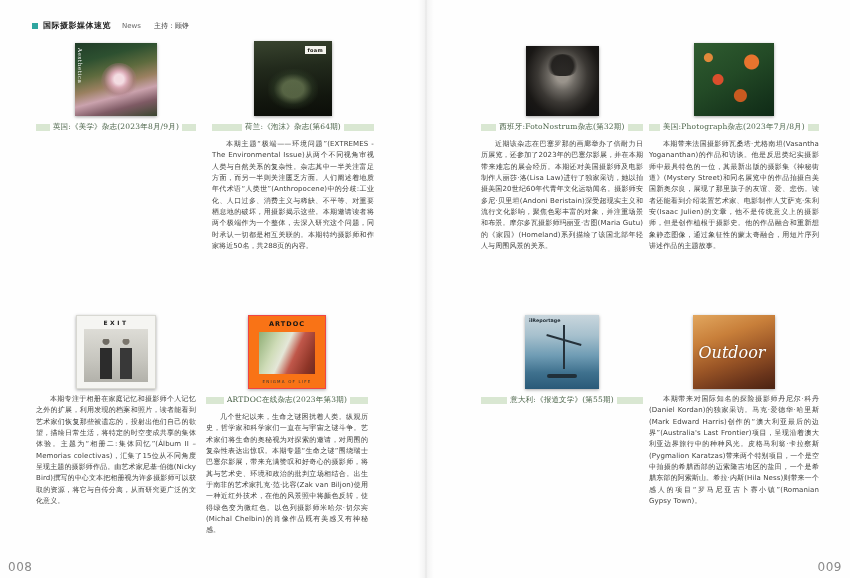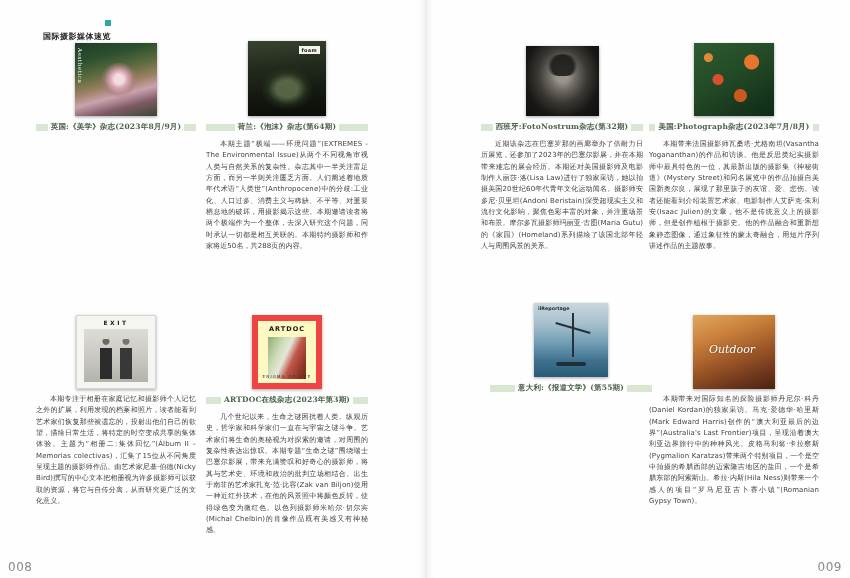--- a/index.html
+++ b/index.html
@@ -7,40 +7,40 @@
     width:850px;height:578px;overflow:hidden;background:#ffffff;
     font-family:"DejaVu Sans","Liberation Sans",sans-serif;
     -webkit-font-smoothing:antialiased;
   }
   .spread{position:relative;width:850px;height:578px;background:#fefefe;}
   .gutter{
     position:absolute;left:418px;top:0;width:16px;height:578px;
     background:linear-gradient(90deg,rgba(0,0,0,0) 0%,rgba(0,0,0,.04) 40%,rgba(0,0,0,.09) 50%,rgba(0,0,0,.04) 60%,rgba(0,0,0,0) 100%);
   }
   
-  .header{position:absolute;left:43px;top:20px;display:flex;align-items:flex-end;gap:5px;flex-direction:column;}
+  .header{position:absolute;left:32px;top:20px;display:flex;align-items:center;gap:5px;}
   .marker{width:6px;height:6px;background:#2fa6a0;display:inline-block;}
   .h-zh{font-size:8px;font-weight:bold;color:#222;letter-spacing:.5px;}
   .h-en{font-size:7px;color:#666;margin-left:6px;}
   .h-host{font-size:7px;color:#444;margin-left:8px;}
   
   .pagenum{position:absolute;top:560px;font-size:12px;color:#8a8a8a;letter-spacing:.5px;}
   .pagenum.left{left:8px;}
   .pagenum.right{right:8px;}
   
   .entry{position:absolute;}
   .coverwrap{height:76px;display:flex;align-items:flex-end;justify-content:center;}
   .cover{position:relative;overflow:hidden;box-shadow:0 1px 3px rgba(0,0,0,.35);}
   .etitle{
     margin:4px 0 0 0;display:flex;align-items:center;gap:3px;height:14px;
     font-family:"DejaVu Serif","Liberation Serif",serif;
   }
   .etitle .bar{flex:1 1 auto;height:7px;background:#d9e7d2;min-width:6px;}
   .etitle-text{
-    flex:0 0 auto;font-size:7.5px;font-weight:bold;color:#4a6348;
+    flex:0 0 auto;font-size:7.5px;font-weight:normal;color:#4a6348;
     white-space:nowrap;letter-spacing:.2px;
   }
   .ebody{
     margin:5px 0 0 0;font-size:7px;line-height:1.62;color:#3f3f3d;
     text-align:justify;text-indent:2em;letter-spacing:.1px;
   }
   
   .c1{width:82px;height:73px;background:linear-gradient(165deg,#203c28 0%,#2d5030 22%,#5e6b3e 40%,#9a8060 55%,#caa2ad 68%,#7e5a64 82%,#3a472f 100%);}
   .c1-mast{position:absolute;left:2px;top:5px;writing-mode:vertical-rl;font-family:"DejaVu Serif",serif;font-size:5.5px;color:#fff;letter-spacing:.6px;}
   .c1-flower{position:absolute;left:26px;top:20px;width:36px;height:36px;border-radius:50%;
@@ -62,34 +62,34 @@
     radial-gradient(circle at 18% 20%,#e0893a 0 4px,rgba(224,137,58,0) 5px),
     linear-gradient(150deg,#2f5c30 0%,#234a26 45%,#16351c 80%,#0f2a16 100%);}
   
   .c5{width:80px;height:74px;background:#f5f5f2;border:1px solid #d8d8d2;box-sizing:border-box;}
   .c5-mast{position:absolute;top:3px;left:0;right:0;text-align:center;font-size:6px;font-weight:bold;letter-spacing:2.5px;color:#1c1c1c;}
   .c5-photo{position:absolute;left:7px;right:7px;top:13px;bottom:6px;background:linear-gradient(#dddcd6 0%,#c6c5be 60%,#b2b1aa 100%);}
   .c5-fig{position:absolute;bottom:3px;width:12px;height:40px;border-radius:3px 3px 0 0;}
   .c5-f1{left:16px;background:radial-gradient(circle at 50% 6%,#6e6a62 0 3px,rgba(0,0,0,0) 4px),linear-gradient(rgba(0,0,0,0) 0 9px,#2c2c2c 9px);}
   .c5-f2{right:16px;background:radial-gradient(circle at 50% 6%,#7a756c 0 3px,rgba(0,0,0,0) 4px),linear-gradient(rgba(0,0,0,0) 0 9px,#383838 9px);}
   
-  .c6{width:70px;height:74px;background:#fef9c3;border:6px solid #ef4444;box-sizing:border-box;}
+  .c6{width:78px;height:74px;background:#f97316;border:1px solid #ef4444;box-sizing:border-box;}
   .c6-mast{position:absolute;top:4px;left:0;right:0;text-align:center;font-size:6.5px;font-weight:bold;letter-spacing:1px;color:#161616;}
   .c6-photo{position:absolute;left:10px;right:10px;top:16px;height:42px;
     background:linear-gradient(115deg,#8fae75 0%,#cfdcb8 30%,#e4e7d8 45%,#c0574a 62%,#8e3527 85%,#6e2a20 100%);}
   .c6-caption{position:absolute;bottom:4px;left:0;right:0;text-align:center;font-size:4px;letter-spacing:1.2px;color:#333;}
   
   .c7{width:74px;height:74px;background:linear-gradient(#c9d6dd 0%,#a6c0cd 28%,#6f9cb4 55%,#3f718e 78%,#2a5a78 100%);}
   .c7-mast{position:absolute;top:3px;left:4px;font-size:4.8px;font-weight:bold;color:#1d2a33;}
   .c7-pole{position:absolute;left:52%;top:10px;width:2px;height:44px;background:#25313a;}
   .c7-spar{position:absolute;left:28%;top:24px;width:36px;height:1.5px;background:#25313a;transform:rotate(16deg);}
   .c7-hull{position:absolute;left:30%;bottom:11px;width:30px;height:4px;background:#20303a;border-radius:2px;}
   
   .c8{width:82px;height:74px;background:linear-gradient(160deg,#e2a75f 0%,#c87f3a 30%,#9a5526 58%,#6b351b 82%,#4a2312 100%);}
-  .c8-script{position:absolute;top:38%;left:0;right:4px;text-align:center;font-family:"DejaVu Serif","Liberation Serif",serif;font-style:italic;font-size:11px;color:#fff;text-shadow:0 0 2px rgba(0,0,0,.35);}
+  .c8-script{position:absolute;top:38%;left:0;right:4px;text-align:center;font-family:"DejaVu Serif","Liberation Serif",serif;font-style:italic;font-size:16px;color:#fff;text-shadow:0 0 2px rgba(0,0,0,.35);}
 </style>
 </head>
 <body>
 
 <div class="spread">
 
   <div class="gutter"></div>
 
   <div class="header">
     <span class="marker"></span>
@@ -105,21 +105,21 @@
         <div class="c1-flower"></div>
       </div>
     </div>
     <h3 class="etitle">
       <span class="bar"></span>
       <span class="etitle-text">英国:《美学》杂志(2023年8月/9月)</span>
       <span class="bar"></span>
     </h3>
   </article>
 
-  <article class="entry" style="left:206px;top:40px;width:162px;">
+  <article class="entry" style="left:212px;top:40px;width:162px;">
     <div class="coverwrap">
       <div class="cover c2">
         <span class="c2-badge">foam</span>
         <div class="c2-art"></div>
       </div>
     </div>
     <h3 class="etitle">
       <span class="bar"></span>
       <span class="etitle-text">荷兰:《泡沫》杂志(第64期)</span>
       <span class="bar"></span>
@@ -175,21 +175,21 @@
       </div>
     </div>
     <h3 class="etitle">
       <span class="bar"></span>
       <span class="etitle-text">ARTDOC在线杂志(2023年第3期)</span>
       <span class="bar"></span>
     </h3>
     <p class="ebody">几个世纪以来，生命之谜困扰着人类。纵观历史，哲学家和科学家们一直在与宇宙之谜斗争。艺术家们将生命的奥秘视为对探索的邀请，对周围的复杂性表达出惊叹。本期专题“生命之谜”围绕瑞士巴塞尔影展，带来充满赞叹和好奇心的摄影师，将其与艺术史、环境和政治的批判立场相结合。出生于南非的艺术家扎克·范·比容(Zak van Biljon)使用一种近红外技术，在他的风景照中将颜色反转，使得绿色变为微红色。以色列摄影师米哈尔·切尔宾(Michal Chelbin)的肖像作品既有美感又有神秘感。</p>
   </article>
 
-  <article class="entry" style="left:481px;top:301px;width:162px;margin-left:9px;">
+  <article class="entry" style="left:481px;top:313px;width:162px;">
     <div class="coverwrap">
       <div class="cover c7">
         <span class="c7-mast">ilReportage</span>
         <div class="c7-pole"></div>
         <div class="c7-spar"></div>
         <div class="c7-hull"></div>
       </div>
     </div>
     <h3 class="etitle">
       <span class="bar"></span>

